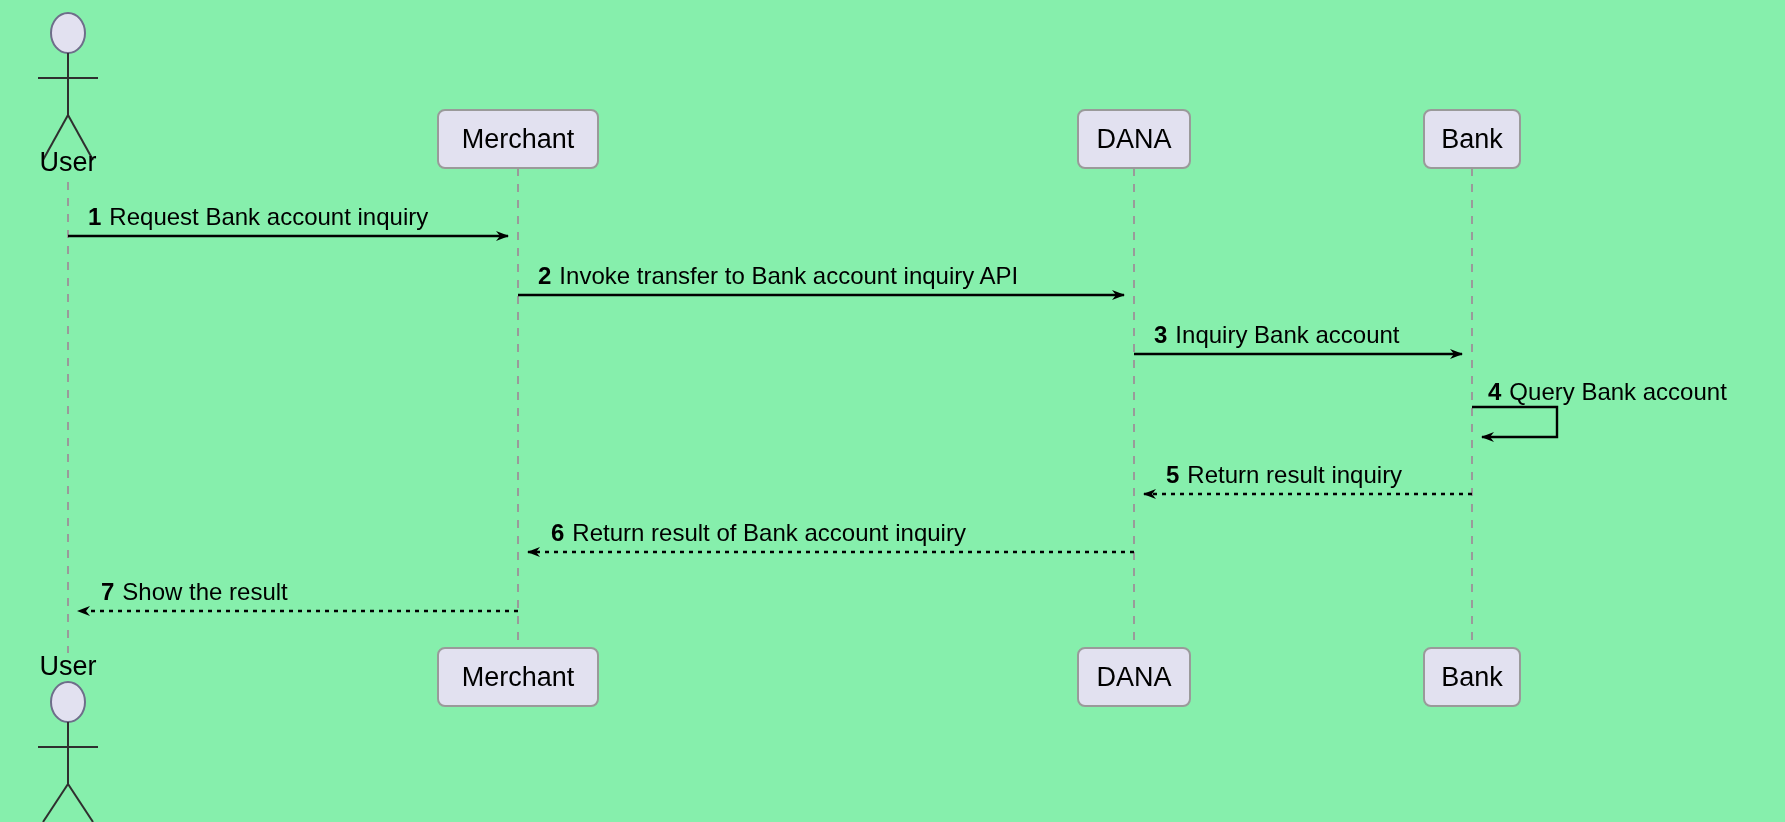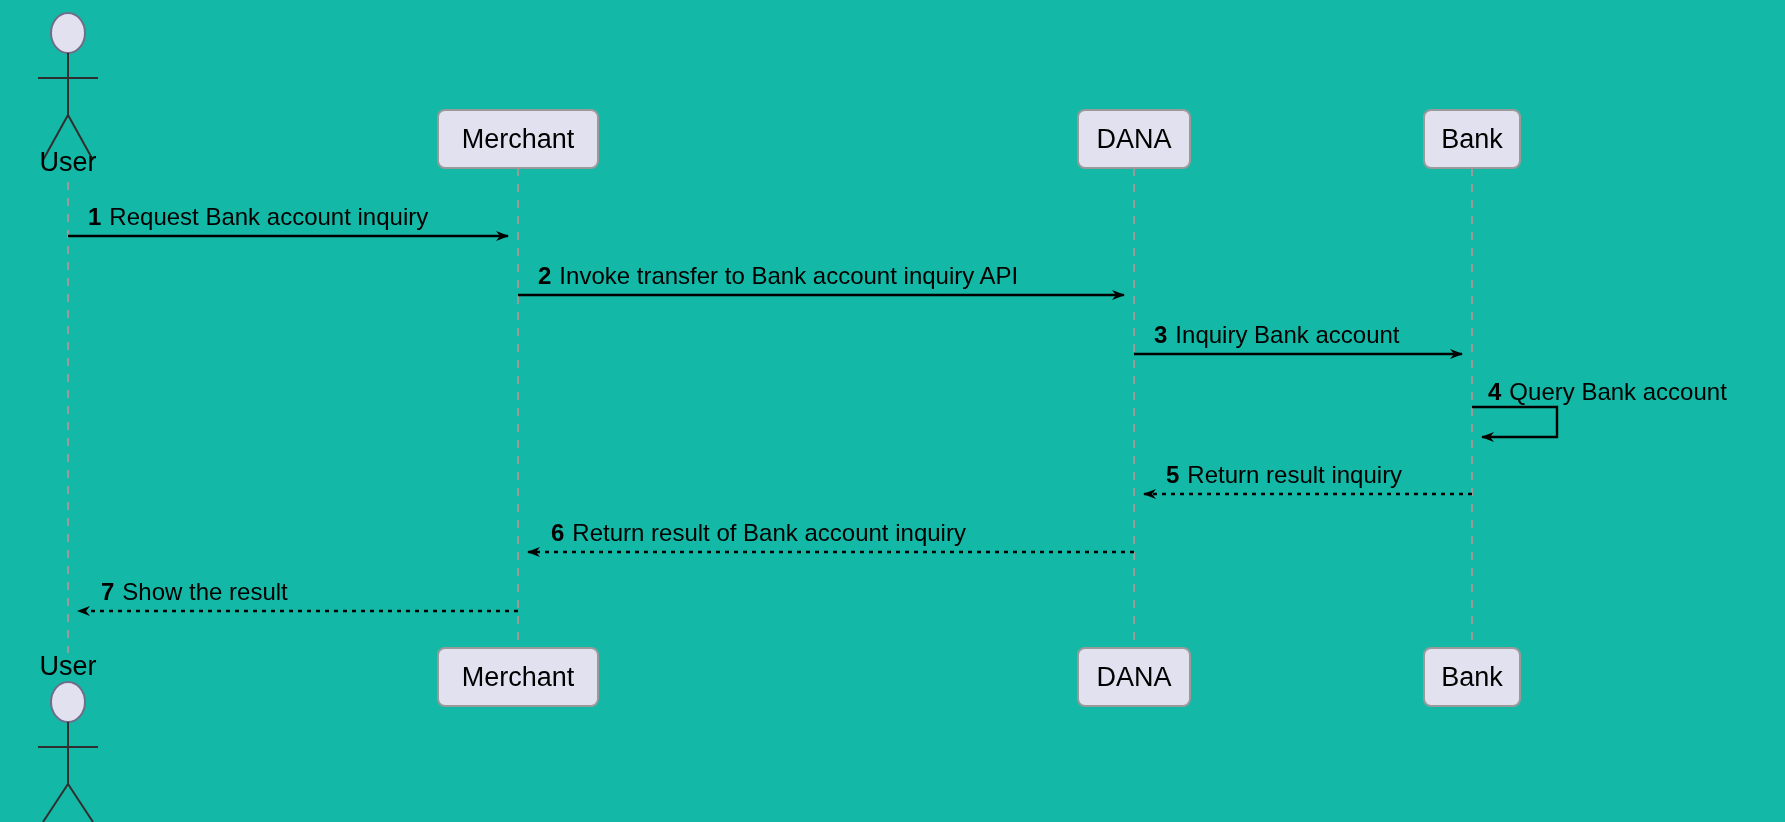--- a/index.html
+++ b/index.html
@@ -10,21 +10,21 @@
   body {
     font-family: "Liberation Sans", sans-serif;
     width: 1785px;
     height: 822px;
     overflow: hidden;
   }
   #diagram-root {
     position: relative;
     width: 1785px;
     height: 822px;
-    background: #14b8a6;
+    background: #86efac;
   }
   svg.seq-canvas {
     position: absolute;
     top: 0;
     left: 0;
     width: 1785px;
     height: 822px;
     display: block;
   }
   .lifeline {

